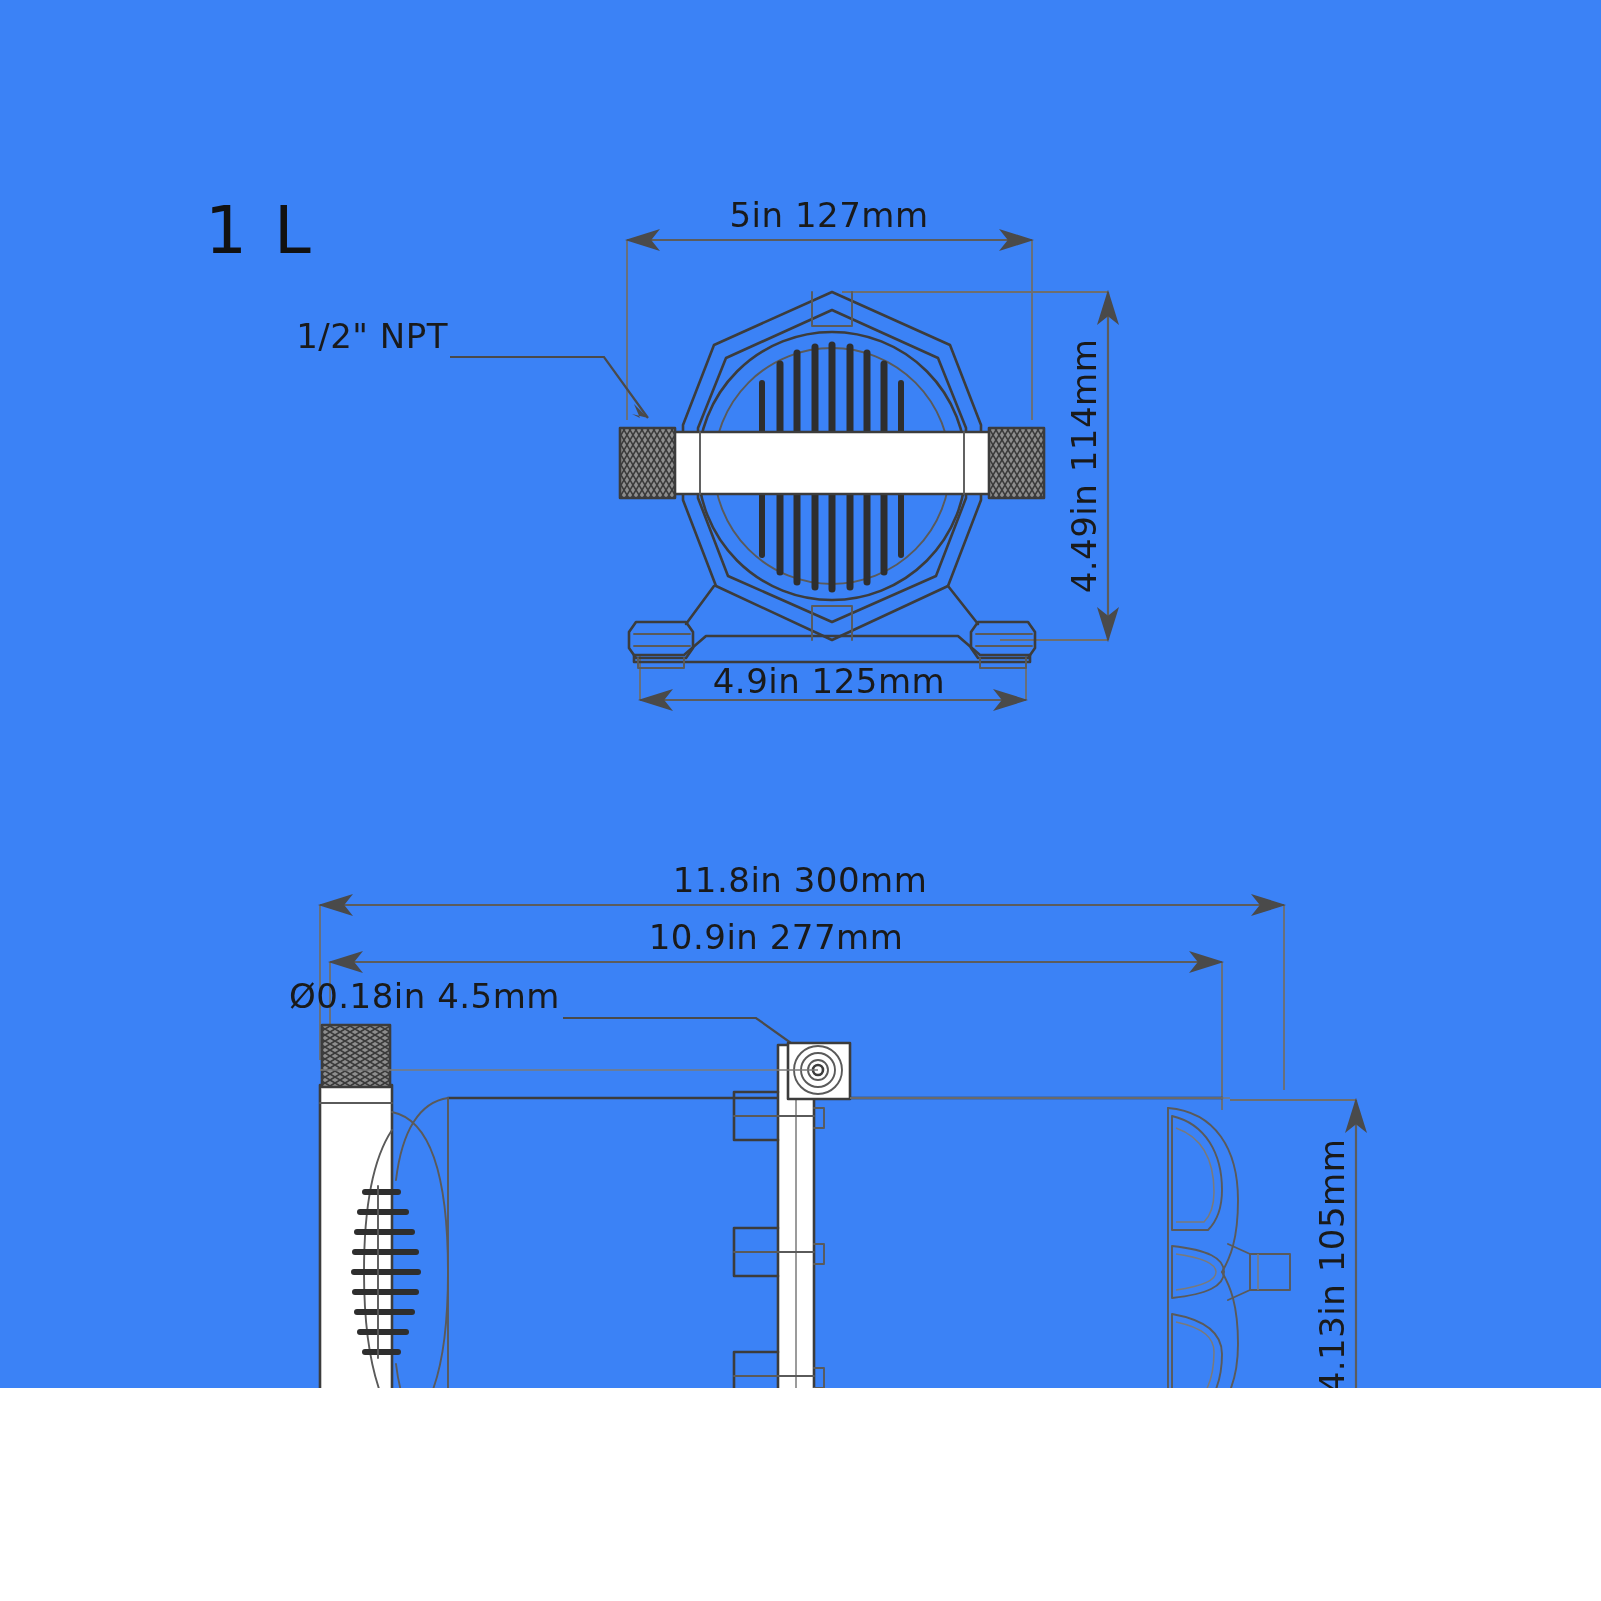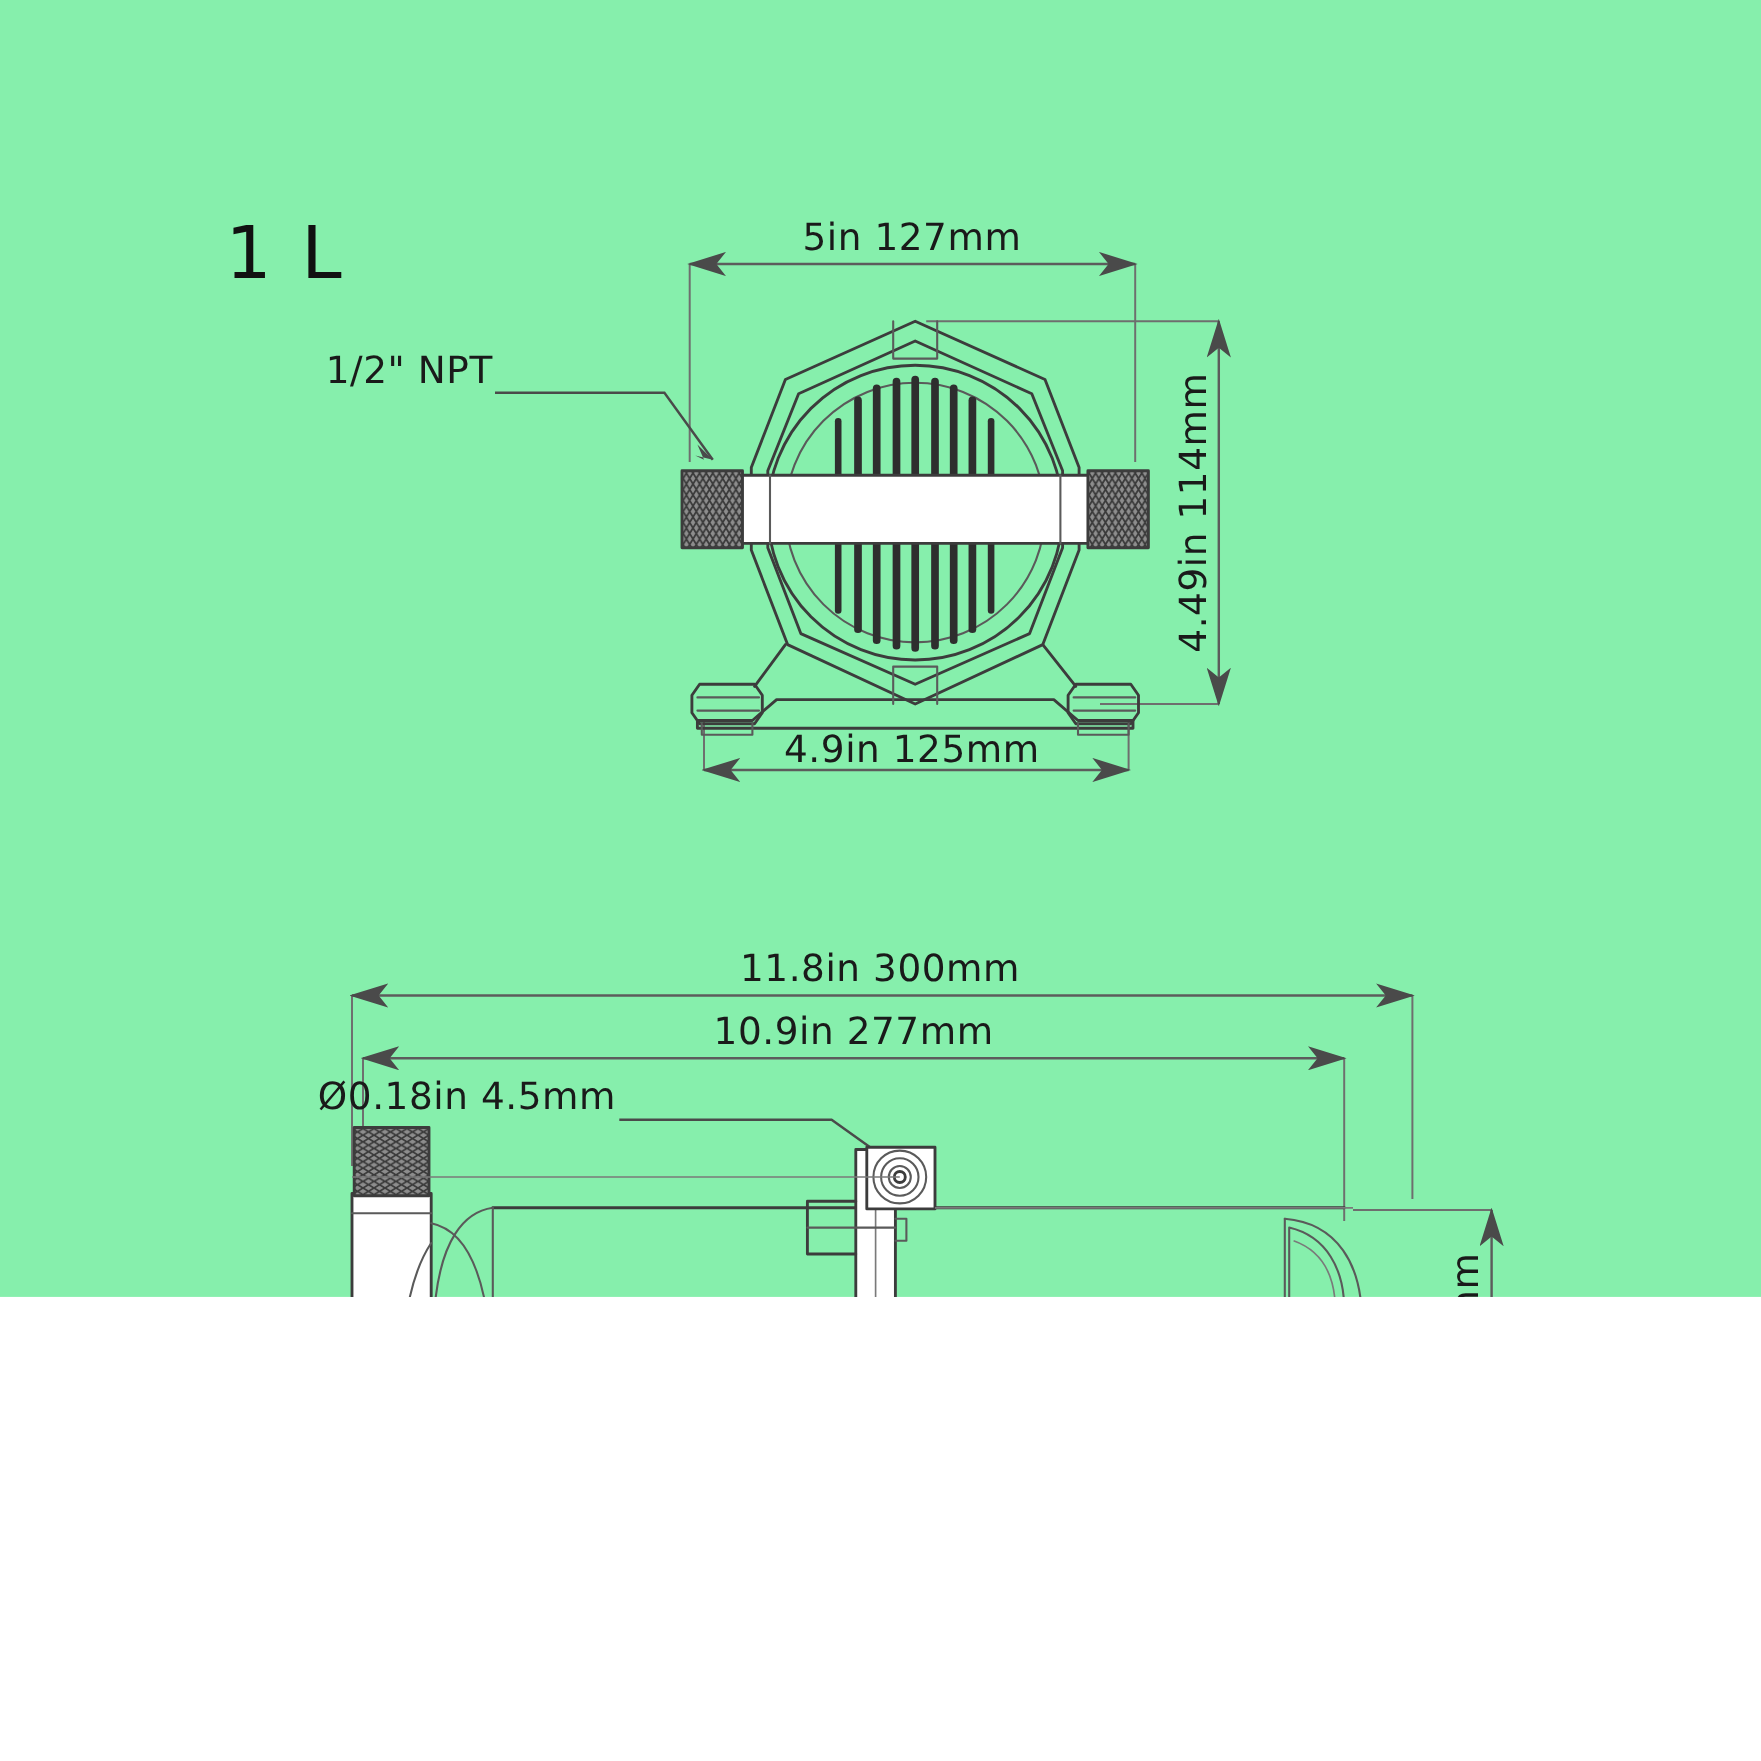--- a/index.html
+++ b/index.html
@@ -3,22 +3,22 @@
 <meta charset="utf-8">
 <style>
   html, body {
     margin: 0;
     padding: 0;
     background: #ffffff;
   }
   #sheet {
     position: relative;
     width: 1601px;
-    height: 1179px;
-    background: #86efac;
+    height: 1388px;
+    background: #3b82f6;
     overflow: hidden;
     font-family: "DejaVu Sans", "Liberation Sans", sans-serif;
   }
   #drawing-svg {
     position: absolute;
     left: 0;
     top: 0;
     width: 1601px;
     height: 1601px;
   }

